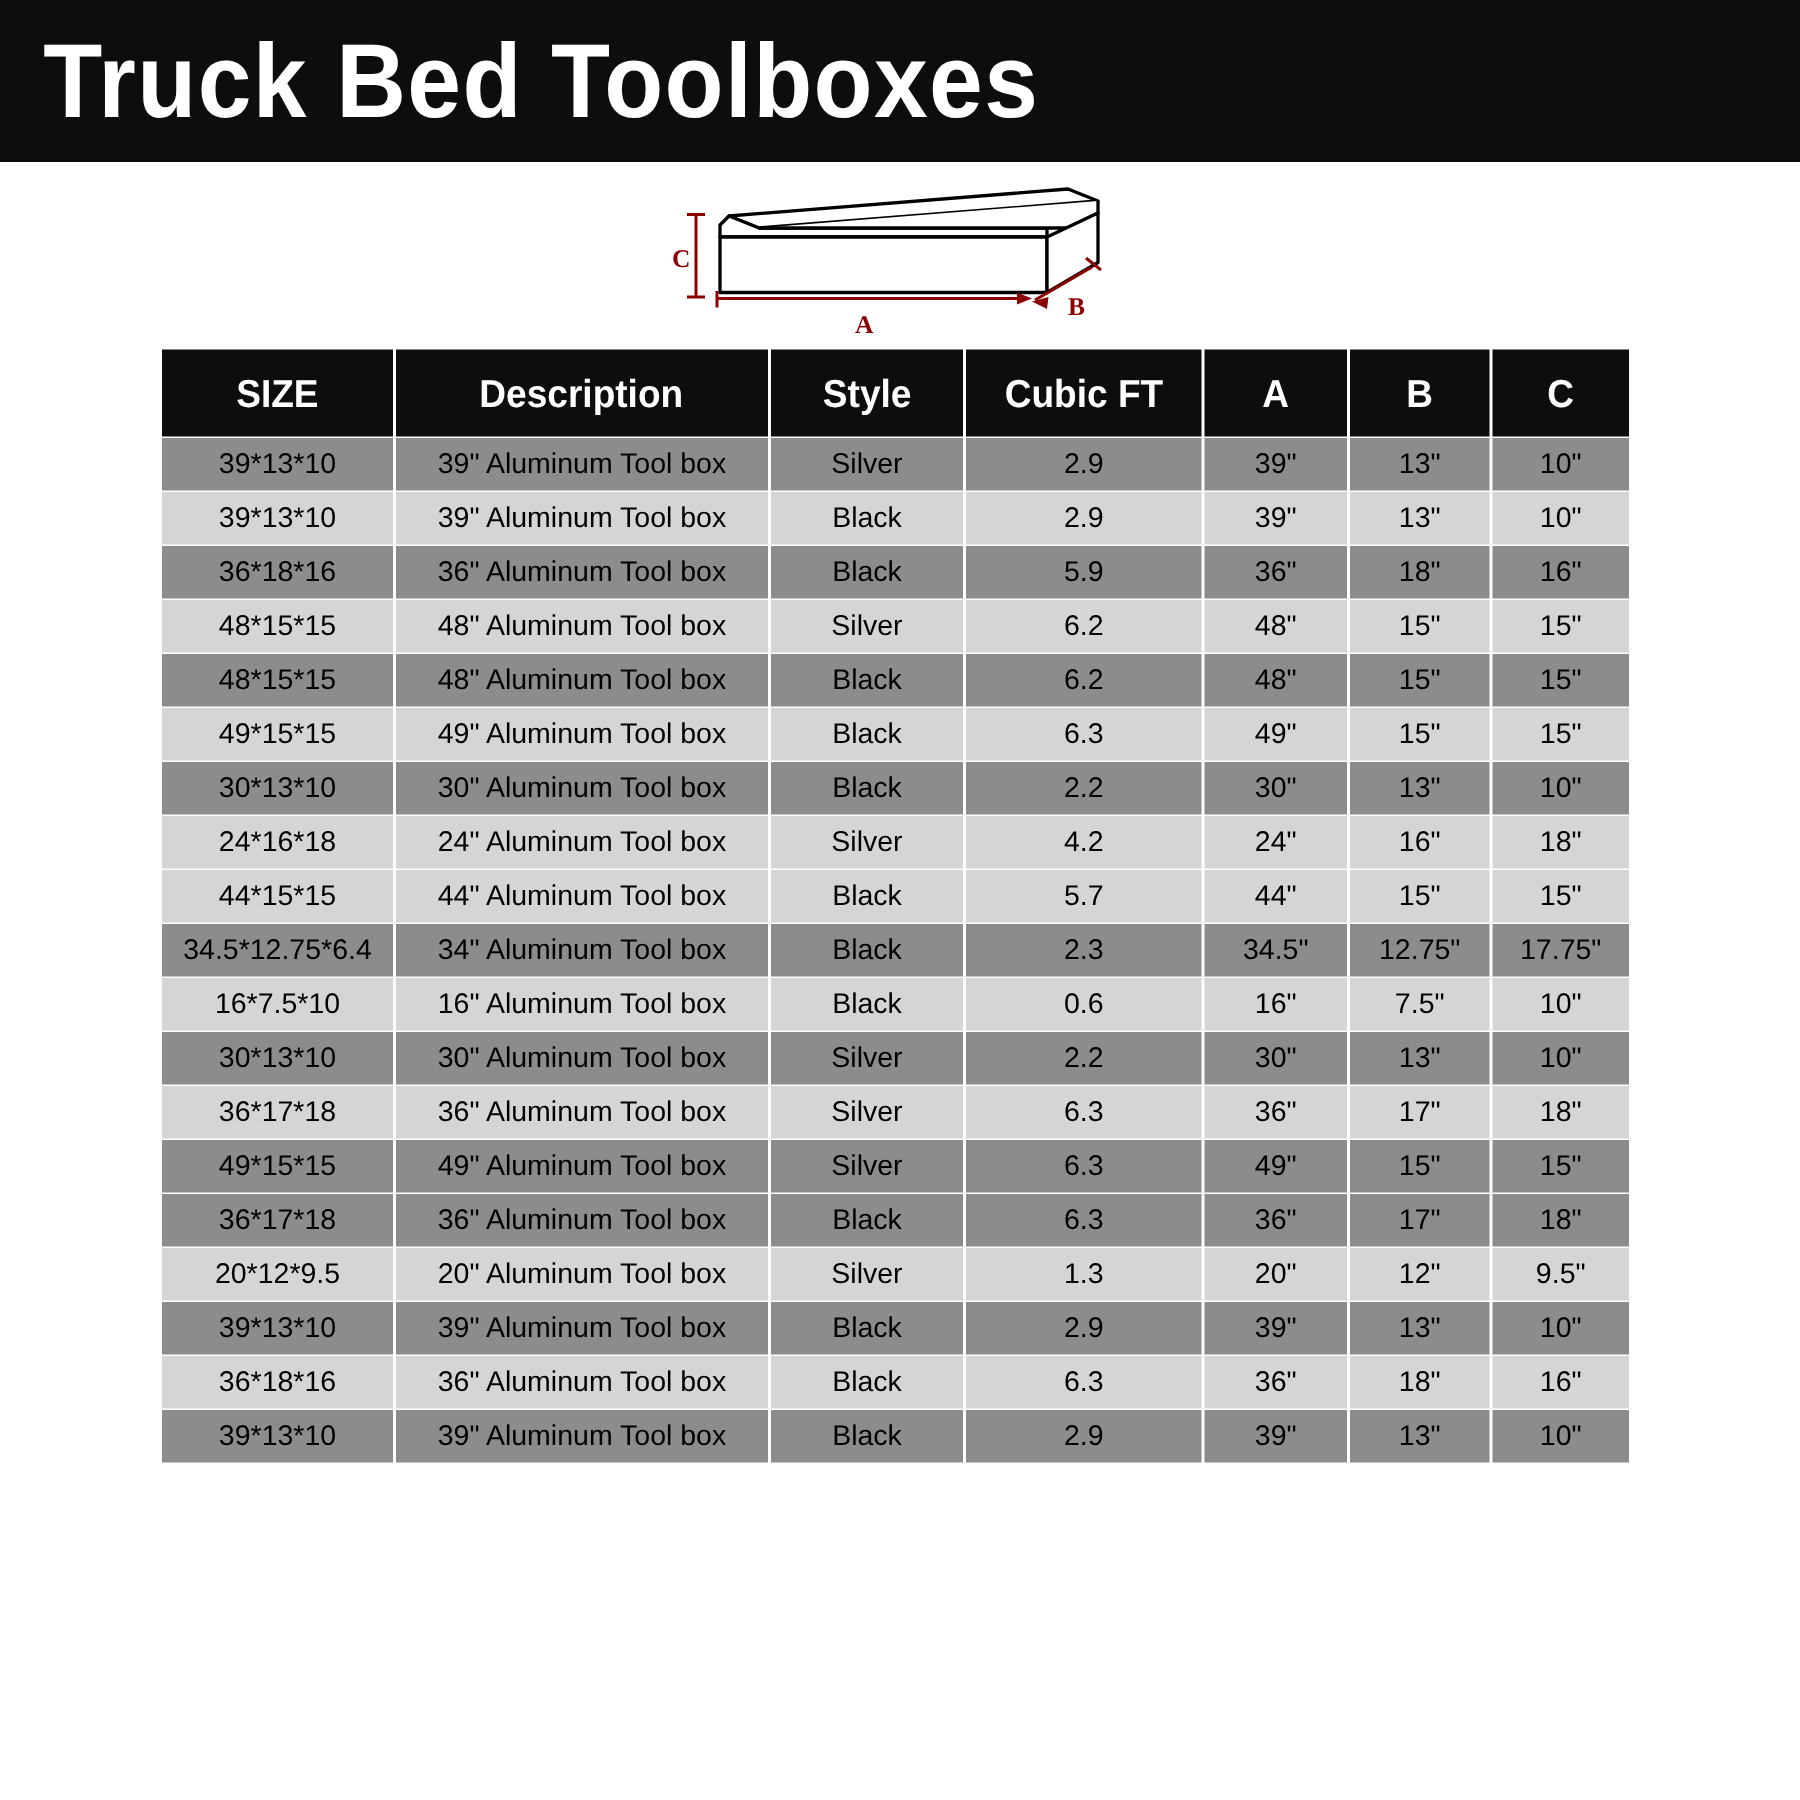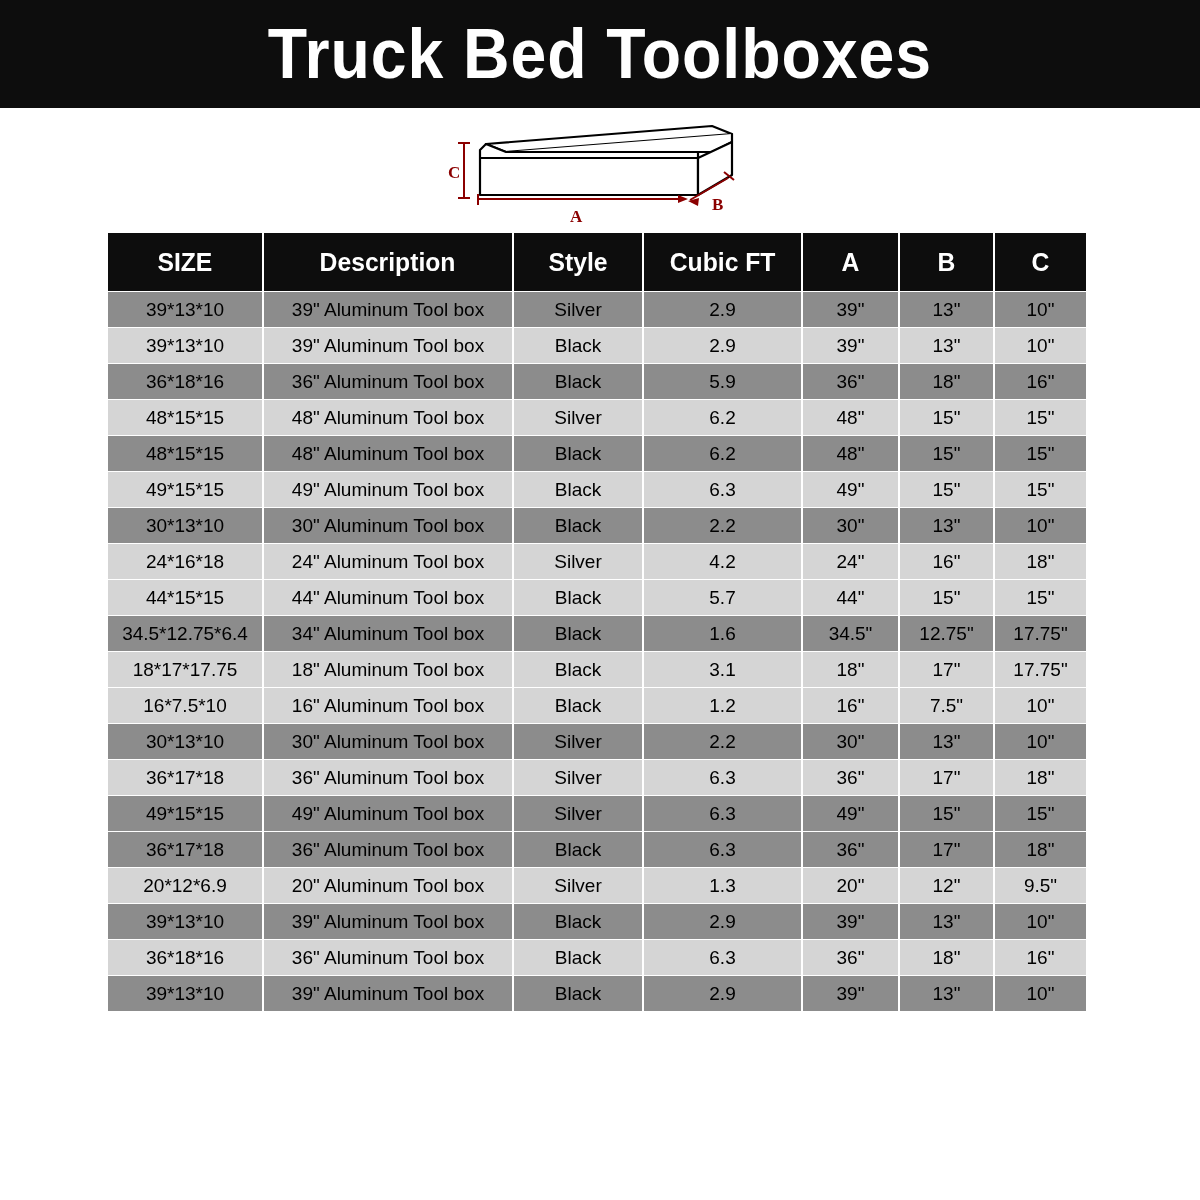--- a/index.html
+++ b/index.html
@@ -17,21 +17,21 @@
   
   #title-banner {
     position: absolute;
     left: 0;
     top: 0;
     width: 1200px;
     height: 108px;
     background: #0d0d0d;
     display: flex;
     align-items: center;
-    justify-content: center;
+    justify-content: flex-start;
   }
   #title-text {
     color: #ffffff;
     font-family: "Liberation Sans Narrow", "Liberation Sans", sans-serif;
     font-weight: bold;
     font-size: 70px;
     letter-spacing: 1px;
     line-height: 1;
     transform: scaleX(0.92);
     white-space: nowrap;
@@ -248,39 +248,30 @@
         <td>Black</td>
         <td>5.7</td>
         <td>44"</td>
         <td>15"</td>
         <td>15"</td>
       </tr>
       <tr class="row-dark">
         <td>34.5*12.75*6.4</td>
         <td>34" Aluminum Tool box</td>
         <td>Black</td>
-        <td>1.6</td>
+        <td>2.3</td>
         <td>34.5"</td>
         <td>12.75"</td>
         <td>17.75"</td>
       </tr>
       <tr class="row-light">
-        <td>18*17*17.75</td>
-        <td>18" Aluminum Tool box</td>
-        <td>Black</td>
-        <td>3.1</td>
-        <td>18"</td>
-        <td>17"</td>
-        <td>17.75"</td>
-      </tr>
-      <tr class="row-light">
         <td>16*7.5*10</td>
         <td>16" Aluminum Tool box</td>
         <td>Black</td>
-        <td>1.2</td>
+        <td>0.6</td>
         <td>16"</td>
         <td>7.5"</td>
         <td>10"</td>
       </tr>
       <tr class="row-dark">
         <td>30*13*10</td>
         <td>30" Aluminum Tool box</td>
         <td>Silver</td>
         <td>2.2</td>
         <td>30"</td>
@@ -308,21 +299,21 @@
       <tr class="row-dark">
         <td>36*17*18</td>
         <td>36" Aluminum Tool box</td>
         <td>Black</td>
         <td>6.3</td>
         <td>36"</td>
         <td>17"</td>
         <td>18"</td>
       </tr>
       <tr class="row-light">
-        <td>20*12*6.9</td>
+        <td>20*12*9.5</td>
         <td>20" Aluminum Tool box</td>
         <td>Silver</td>
         <td>1.3</td>
         <td>20"</td>
         <td>12"</td>
         <td>9.5"</td>
       </tr>
       <tr class="row-dark">
         <td>39*13*10</td>
         <td>39" Aluminum Tool box</td>

